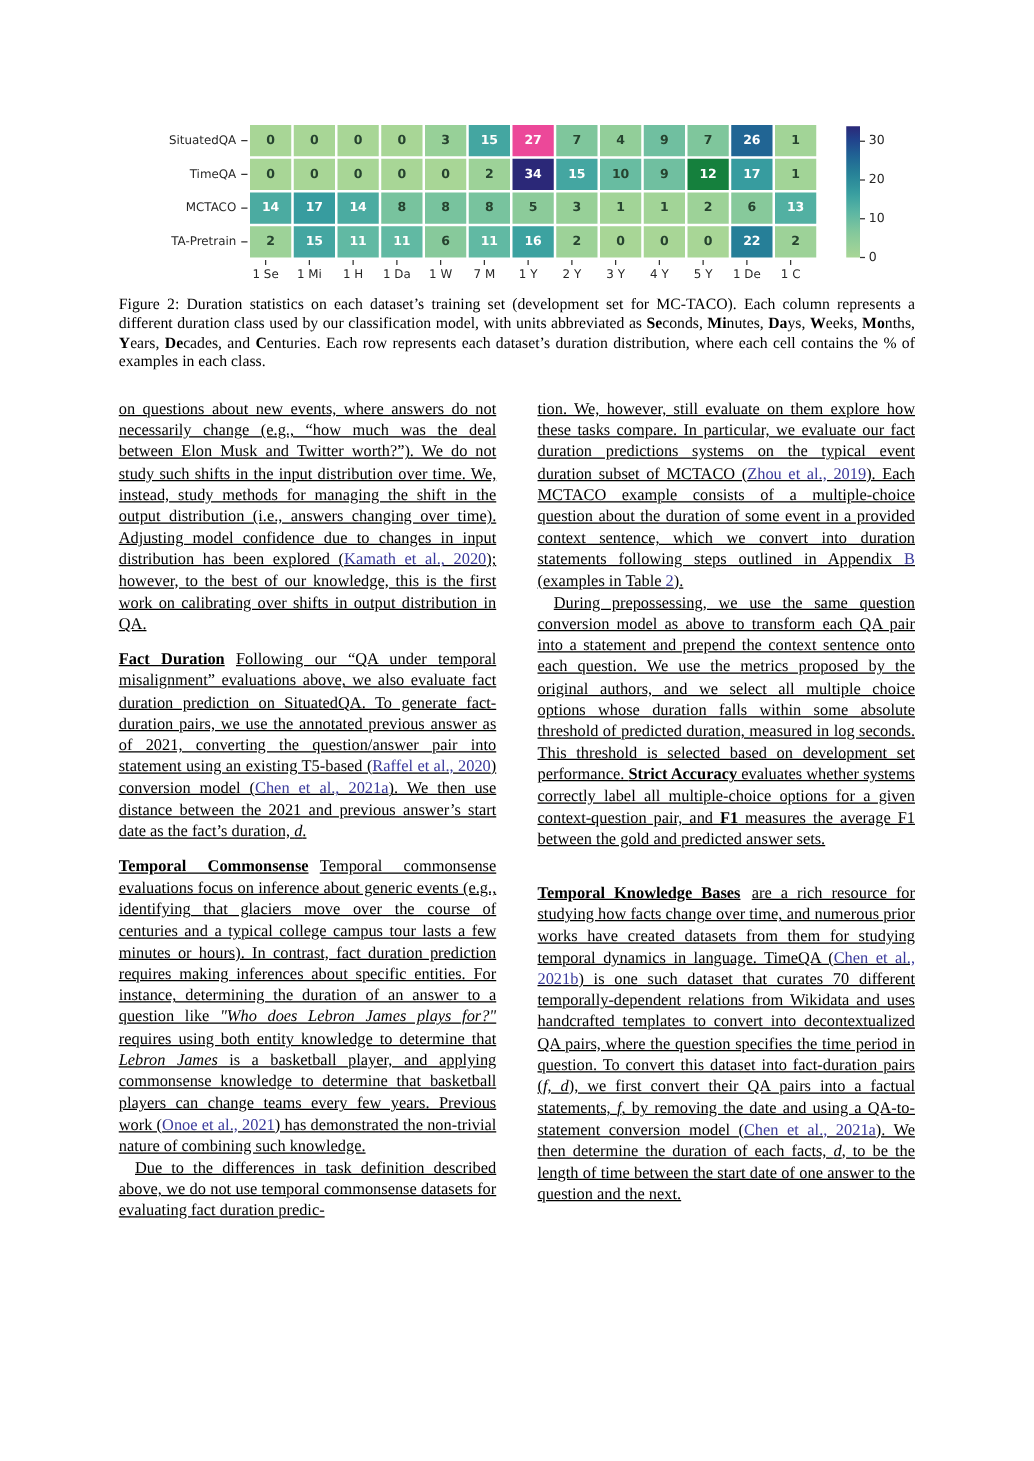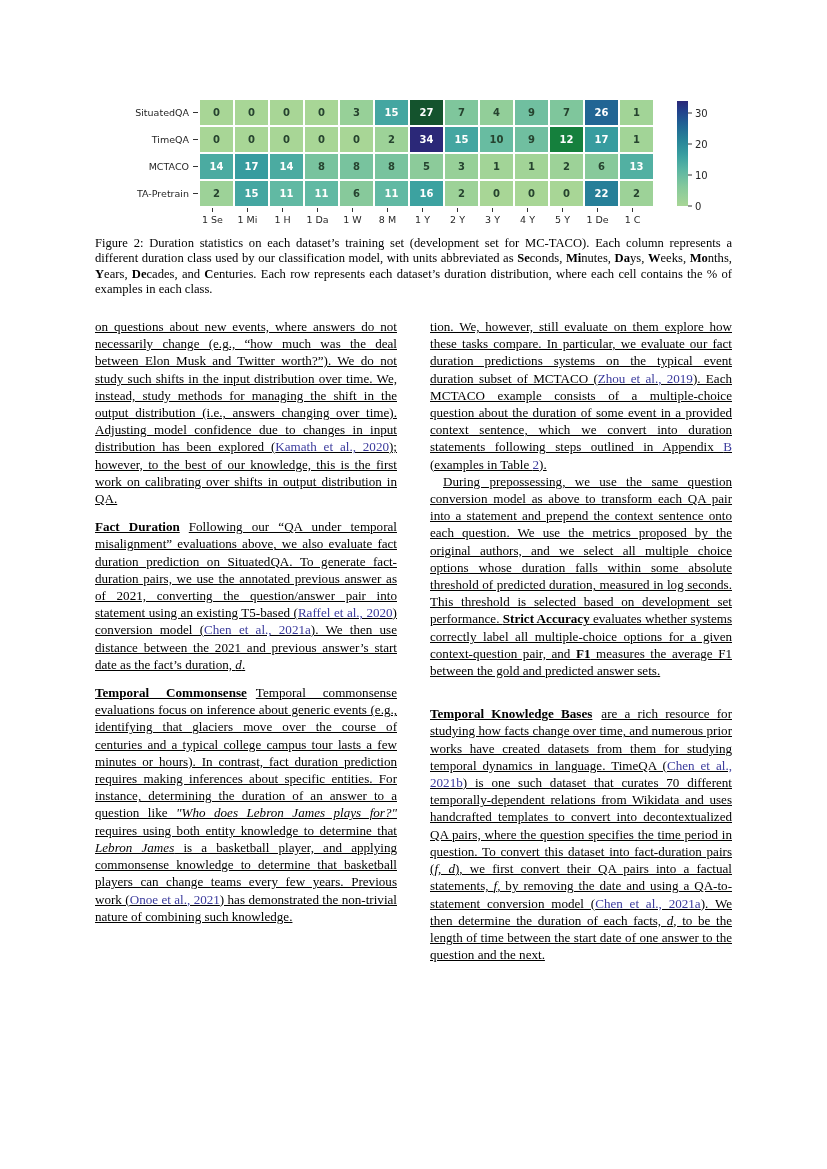--- a/index.html
+++ b/index.html
@@ -219,21 +219,21 @@
             <div class="hm-row">
               <div class="hm-rowlabel">SituatedQA</div>
               <div class="hm-rowtick"></div>
               <div class="hm-cells">
                 <div class="hm-cell dark-text" style="background: rgb(168, 214, 150);">0</div>
                 <div class="hm-cell dark-text" style="background: rgb(168, 214, 150);">0</div>
                 <div class="hm-cell dark-text" style="background: rgb(168, 214, 150);">0</div>
                 <div class="hm-cell dark-text" style="background: rgb(168, 214, 150);">0</div>
                 <div class="hm-cell dark-text" style="background: rgb(151, 208, 152);">3</div>
                 <div class="hm-cell" style="background: rgb(68, 166, 161);">15</div>
-                <div class="hm-cell" style="background: #14532d;">27</div>
+                <div class="hm-cell" style="background: #ec4899;">27</div>
                 <div class="hm-cell dark-text" style="background: rgb(127, 198, 156);">7</div>
                 <div class="hm-cell dark-text" style="background: rgb(146, 206, 153);">4</div>
                 <div class="hm-cell dark-text" style="background: rgb(112, 191, 160);">9</div>
                 <div class="hm-cell dark-text" style="background: rgb(127, 198, 156);">7</div>
                 <div class="hm-cell" style="background: rgb(33, 101, 148);">26</div>
                 <div class="hm-cell dark-text" style="background: rgb(162, 212, 151);">1</div>
               </div>
             </div>
             <div class="hm-row">
               <div class="hm-rowlabel">TimeQA</div>
@@ -309,21 +309,21 @@
             <div class="hm-xtickcol">
               <div class="hm-xtickmark"></div>
               <div class="hm-xticklabel">1 Da</div>
             </div>
             <div class="hm-xtickcol">
               <div class="hm-xtickmark"></div>
               <div class="hm-xticklabel">1 W</div>
             </div>
             <div class="hm-xtickcol">
               <div class="hm-xtickmark"></div>
-              <div class="hm-xticklabel">8 M</div>
+              <div class="hm-xticklabel">7 M</div>
             </div>
             <div class="hm-xtickcol">
               <div class="hm-xtickmark"></div>
               <div class="hm-xticklabel">1 Y</div>
             </div>
             <div class="hm-xtickcol">
               <div class="hm-xtickmark"></div>
               <div class="hm-xticklabel">2 Y</div>
             </div>
             <div class="hm-xtickcol">
@@ -377,20 +377,21 @@
   <div class="caption" id="figure-caption"><span>Figure 2: Duration statistics on each dataset’s training set (development set for MC-TACO). Each column represents a different duration class used by our classification model, with units abbreviated as </span><b>Se</b><span>conds, </span><b>Mi</b><span>nutes, </span><b>Da</b><span>ys, </span><b>W</b><span>eeks, </span><b>Mo</b><span>nths, </span><b>Y</b><span>ears, </span><b>De</b><span>cades, and </span><b>C</b><span>enturies. Each row represents each dataset’s duration distribution, where each cell contains the % of examples in each class.</span></div>
 
   <div class="columns">
 
     <div class="col">
       <p class="noindent" id="L-p1"><span>on questions about new events, where answers do not necessarily change (e.g., “how much was the deal between Elon Musk and Twitter worth?”). We do not study such shifts in the input distribution over time. We, instead, study methods for managing the shift in the output distribution (i.e., answers changing over time). Adjusting model confidence due to changes in input distribution has been explored (</span><span class="cite">Kamath et al., 2020</span><span>); however, to the best of our knowledge, this is the first work on calibrating over shifts in output distribution in QA.</span></p>
       <div class="para-gap"></div>
       <p class="noindent" id="L-p2"><b class="runin">Fact Duration</b><span class="runin-gap"></span><span>Following our “QA under temporal misalignment” evaluations above, we also evaluate fact duration prediction on SituatedQA. To generate fact-duration pairs, we use the annotated previous answer as of 2021, converting the question/answer pair into statement using an existing T5-based (</span><span class="cite">Raffel et al., 2020</span><span>) conversion model (</span><span class="cite">Chen et al., 2021a</span><span>). We then use distance between the 2021 and previous answer’s start date as the fact’s duration, </span><span class="mathit">d</span><span>.</span></p>
       <div class="para-gap"></div>
       <p class="noindent" id="L-p3"><b class="runin">Temporal Commonsense</b><span class="runin-gap"></span><span>Temporal commonsense evaluations focus on inference about generic events (e.g., identifying that glaciers move over the course of centuries and a typical college campus tour lasts a few minutes or hours). In contrast, fact duration prediction requires making inferences about specific entities. For instance, determining the duration of an answer to a question like </span><span class="quoteit">"Who does Lebron James plays for?"</span><span> requires using both entity knowledge to determine that </span><span class="quoteit">Lebron James</span><span> is a basketball player, and applying commonsense knowledge to determine that basketball players can change teams every few years. Previous work (</span><span class="cite">Onoe et al., 2021</span><span>) has demonstrated the non-trivial nature of combining such knowledge.</span></p>
+      <p id="L-p4"><span>Due to the differences in task definition described above, we do not use temporal commonsense datasets for evaluating fact duration predic-</span></p>
     </div>
 
     <div class="col">
       <p class="noindent" id="R-p1"><span>tion. We, however, still evaluate on them explore how these tasks compare. In particular, we evaluate our fact duration predictions systems on the typical event duration subset of MCTACO (</span><span class="cite">Zhou et al., 2019</span><span>). Each MCTACO example consists of a multiple-choice question about the duration of some event in a provided context sentence, which we convert into duration statements following steps outlined in Appendix </span><span class="xref">B</span><span> (examples in Table </span><span class="xref">2</span><span>).</span></p>
       <p id="R-p2"><span>During prepossessing, we use the same question conversion model as above to transform each QA pair into a statement and prepend the context sentence onto each question. We use the metrics proposed by the original authors, and we select all multiple choice options whose duration falls within some absolute threshold of predicted duration, measured in log seconds. This threshold is selected based on development set performance. </span><b>Strict Accuracy</b><span> evaluates whether systems correctly label all multiple-choice options for a given context-question pair, and </span><b>F1</b><span> measures the average F1 between the gold and predicted answer sets.</span></p>
       <div class="sec-gap-top"></div>
       <div class="sec-gap-bot"></div>
       <p class="noindent" id="R-p3"><b class="runin">Temporal Knowledge Bases</b><span class="runin-gap"></span><span>are a rich resource for studying how facts change over time, and numerous prior works have created datasets from them for studying temporal dynamics in language. TimeQA (</span><span class="cite">Chen et al., 2021b</span><span>) is one such dataset that curates 70 different temporally-dependent relations from Wikidata and uses handcrafted templates to convert into decontextualized QA pairs, where the question specifies the time period in question. To convert this dataset into fact-duration pairs (</span><span class="mathit">f, d</span><span>), we first convert their QA pairs into a factual statements, </span><span class="mathit">f</span><span>, by removing the date and using a QA-to-statement conversion model (</span><span class="cite">Chen et al., 2021a</span><span>). We then determine the duration of each facts, </span><span class="mathit">d</span><span>, to be the length of time between the start date of one answer to the question and the next.</span></p>
     </div>
 

